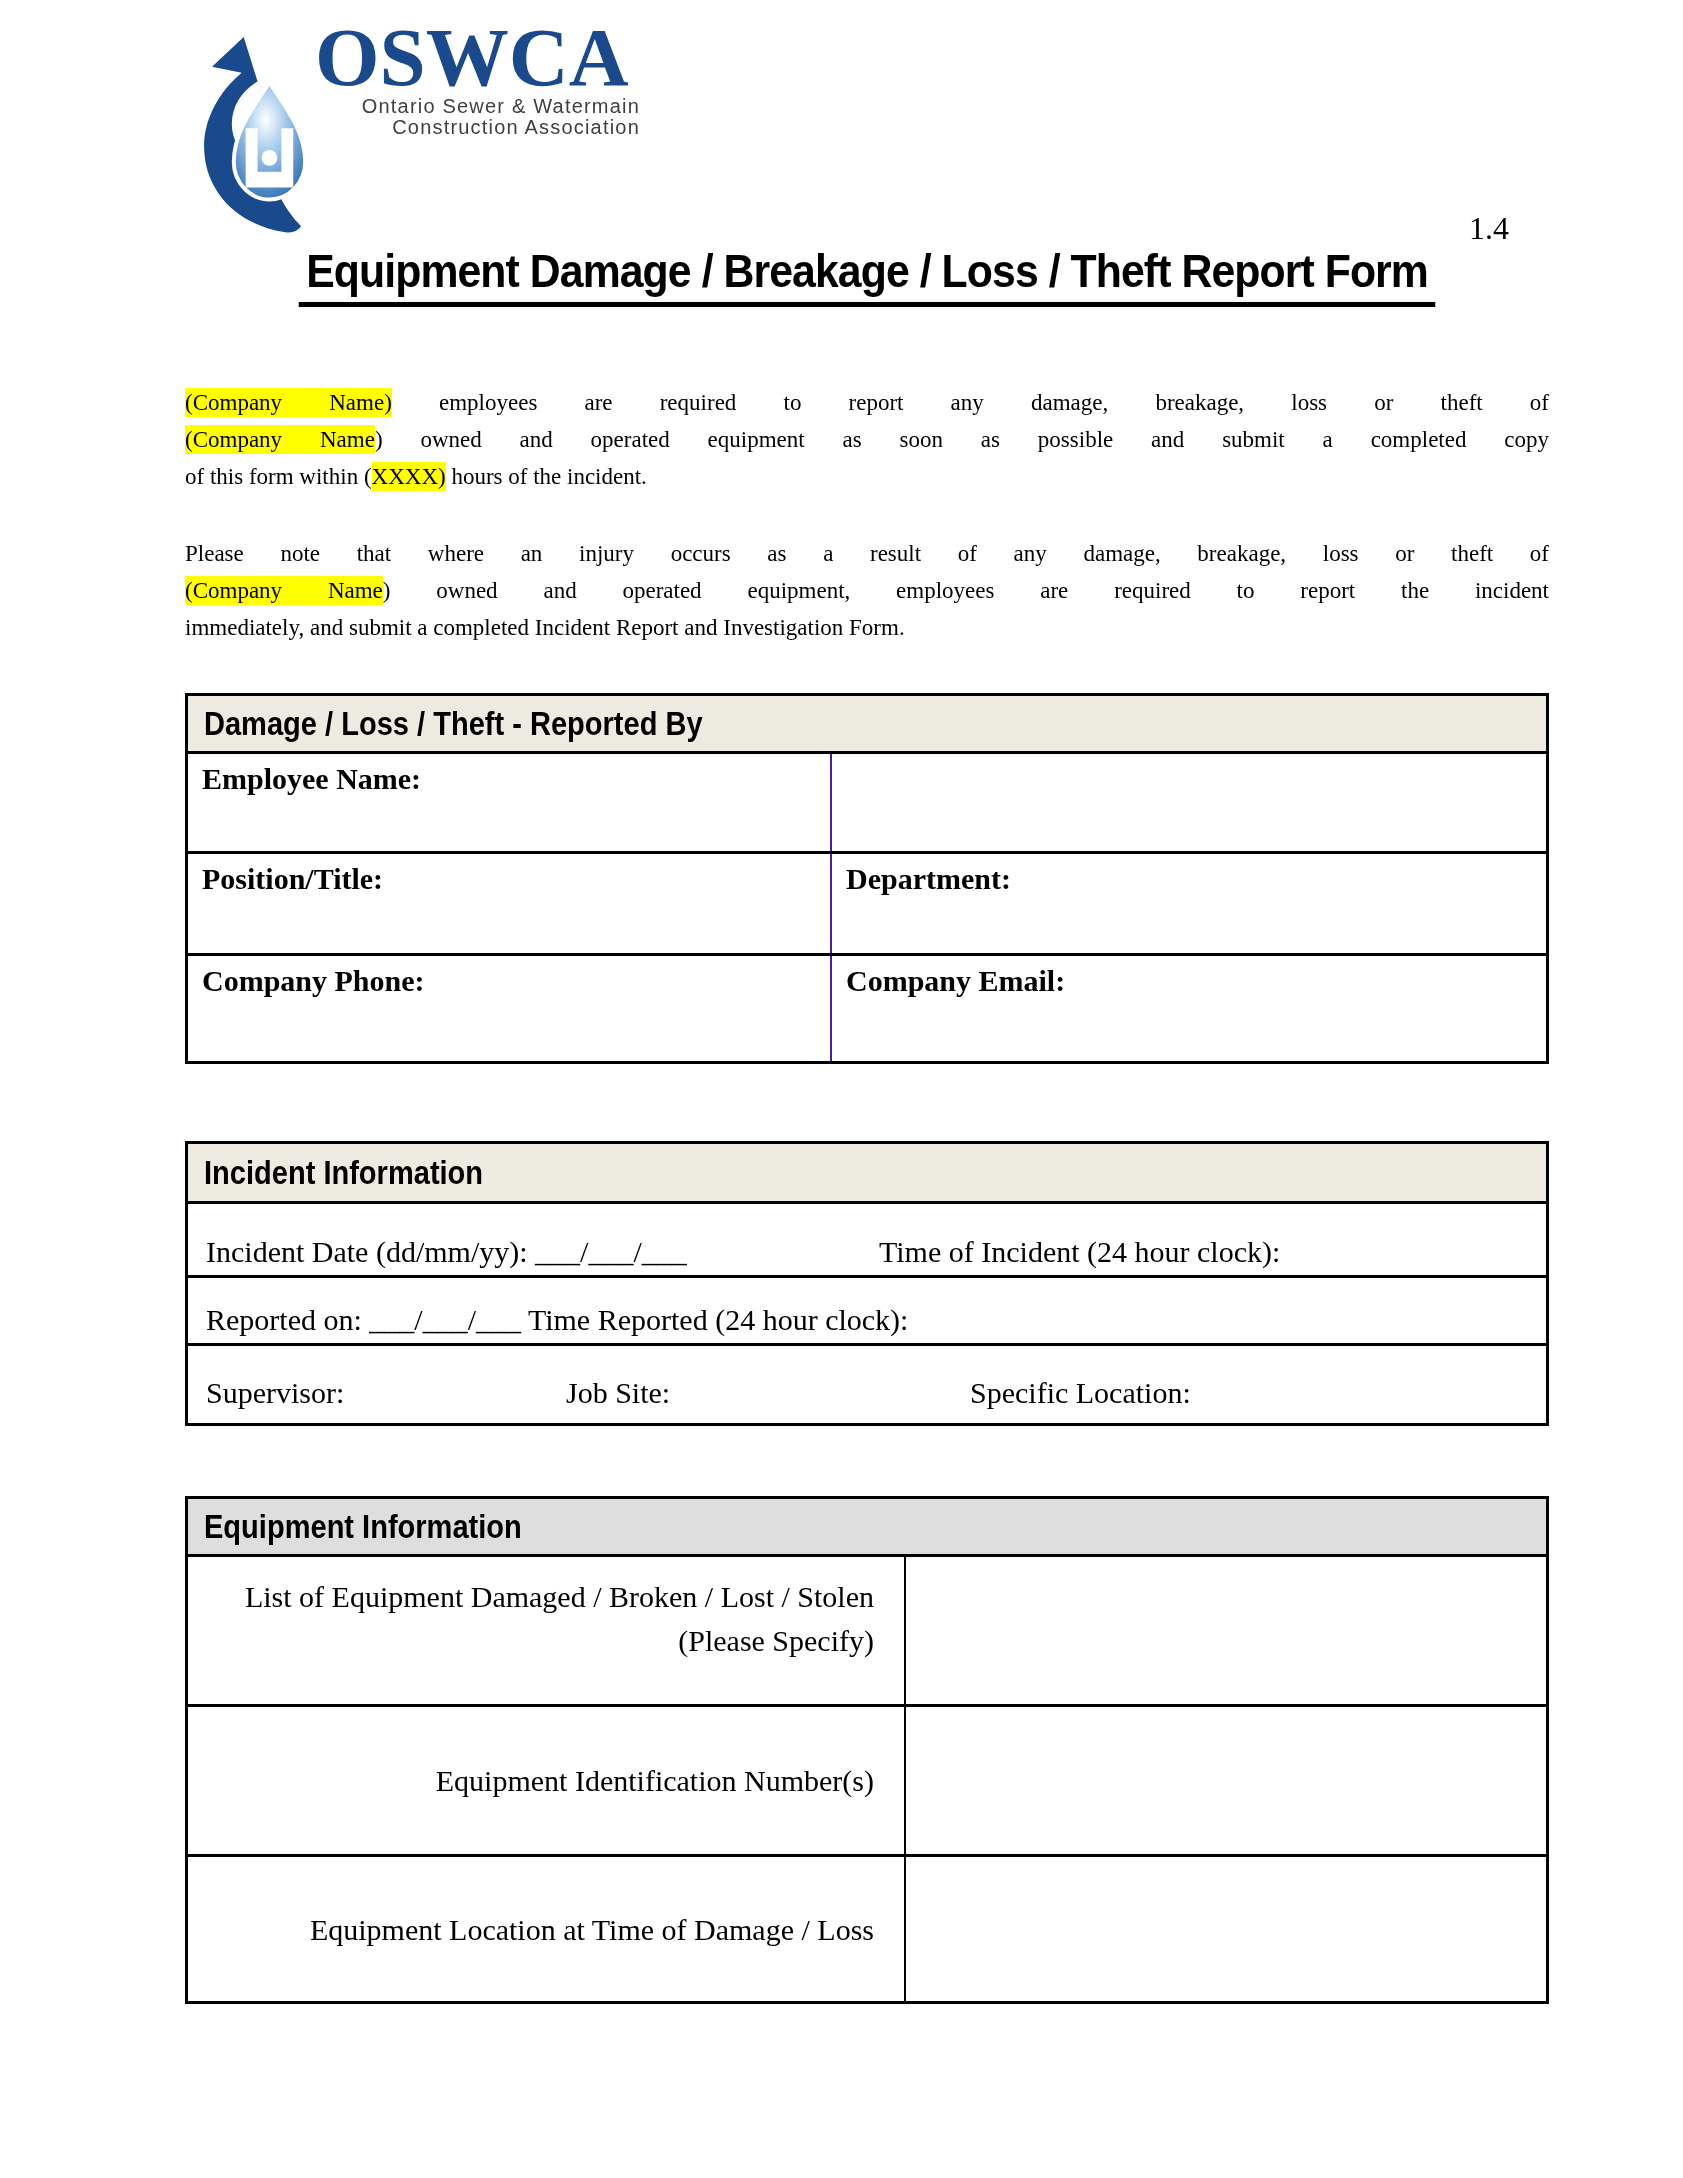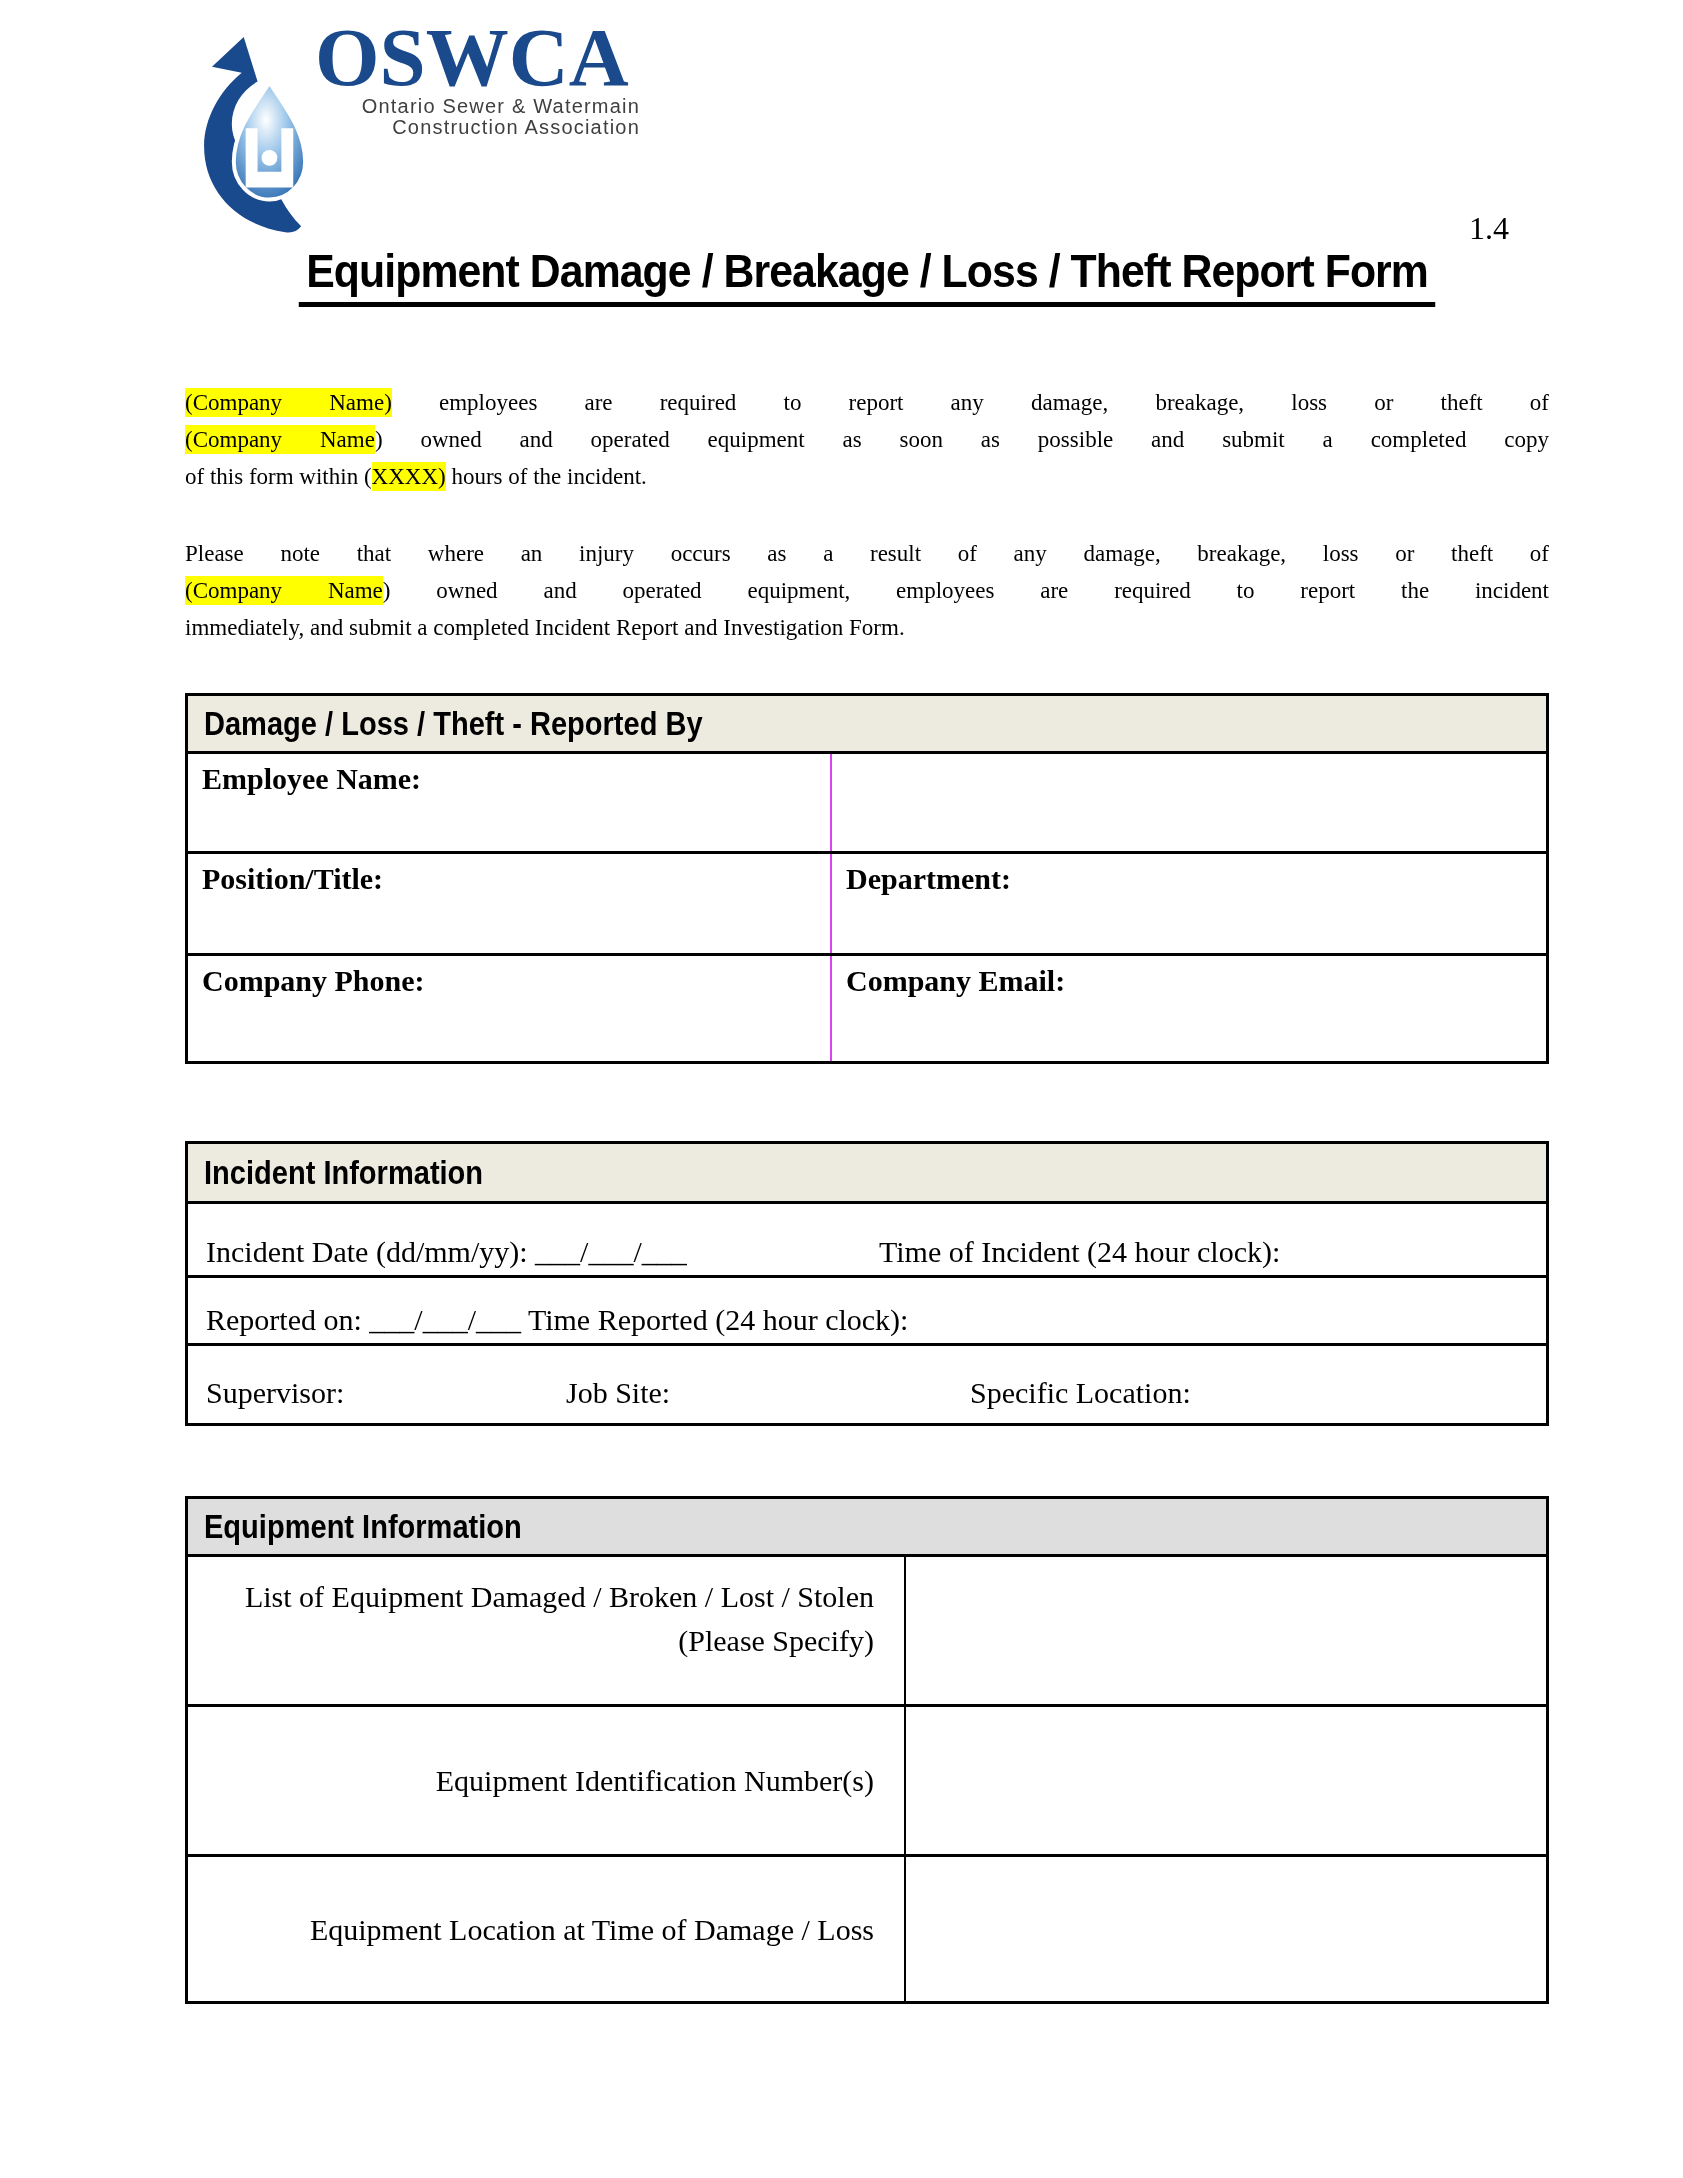--- a/index.html
+++ b/index.html
@@ -41,21 +41,21 @@
   .tbl-hdr .t{
     display:inline-block;transform:scaleX(.88);transform-origin:left center;
     font-family:"Liberation Sans", sans-serif;font-weight:bold;font-size:33px;white-space:nowrap;
   }
   .hdr-cream{background:#edebe0;}
   .hdr-gray{background:#dedede;}
   #tbl-reported{top:693px;height:371px;}
   #tbl-reported .tbl-hdr{height:55px;}
   .t1row{display:flex;}
   .t1row .cell{box-sizing:border-box;padding:8px 14px;font-weight:bold;font-size:30px;}
-  .t1row .c-left{width:644px;border-right:2px solid #d946ef;}
+  .t1row .c-left{width:644px;border-right:2px solid #4c1d95;}
   .t1row .c-right{flex:1;}
   .bb3{border-bottom:3px solid #000;}
   #tbl-incident{top:1141px;height:285px;}
   #tbl-incident .tbl-hdr{height:57px;}
   .t2row{position:relative;display:flex;align-items:flex-end;box-sizing:border-box;
          padding:0 0 6px 18px;font-size:30px;}
   .t2row .abs{position:absolute;bottom:6px;}
   #tbl-equipment{top:1496px;height:508px;text-align:right;}
   #tbl-equipment .tbl-hdr{height:55px;}
   .t3row{display:flex;}

